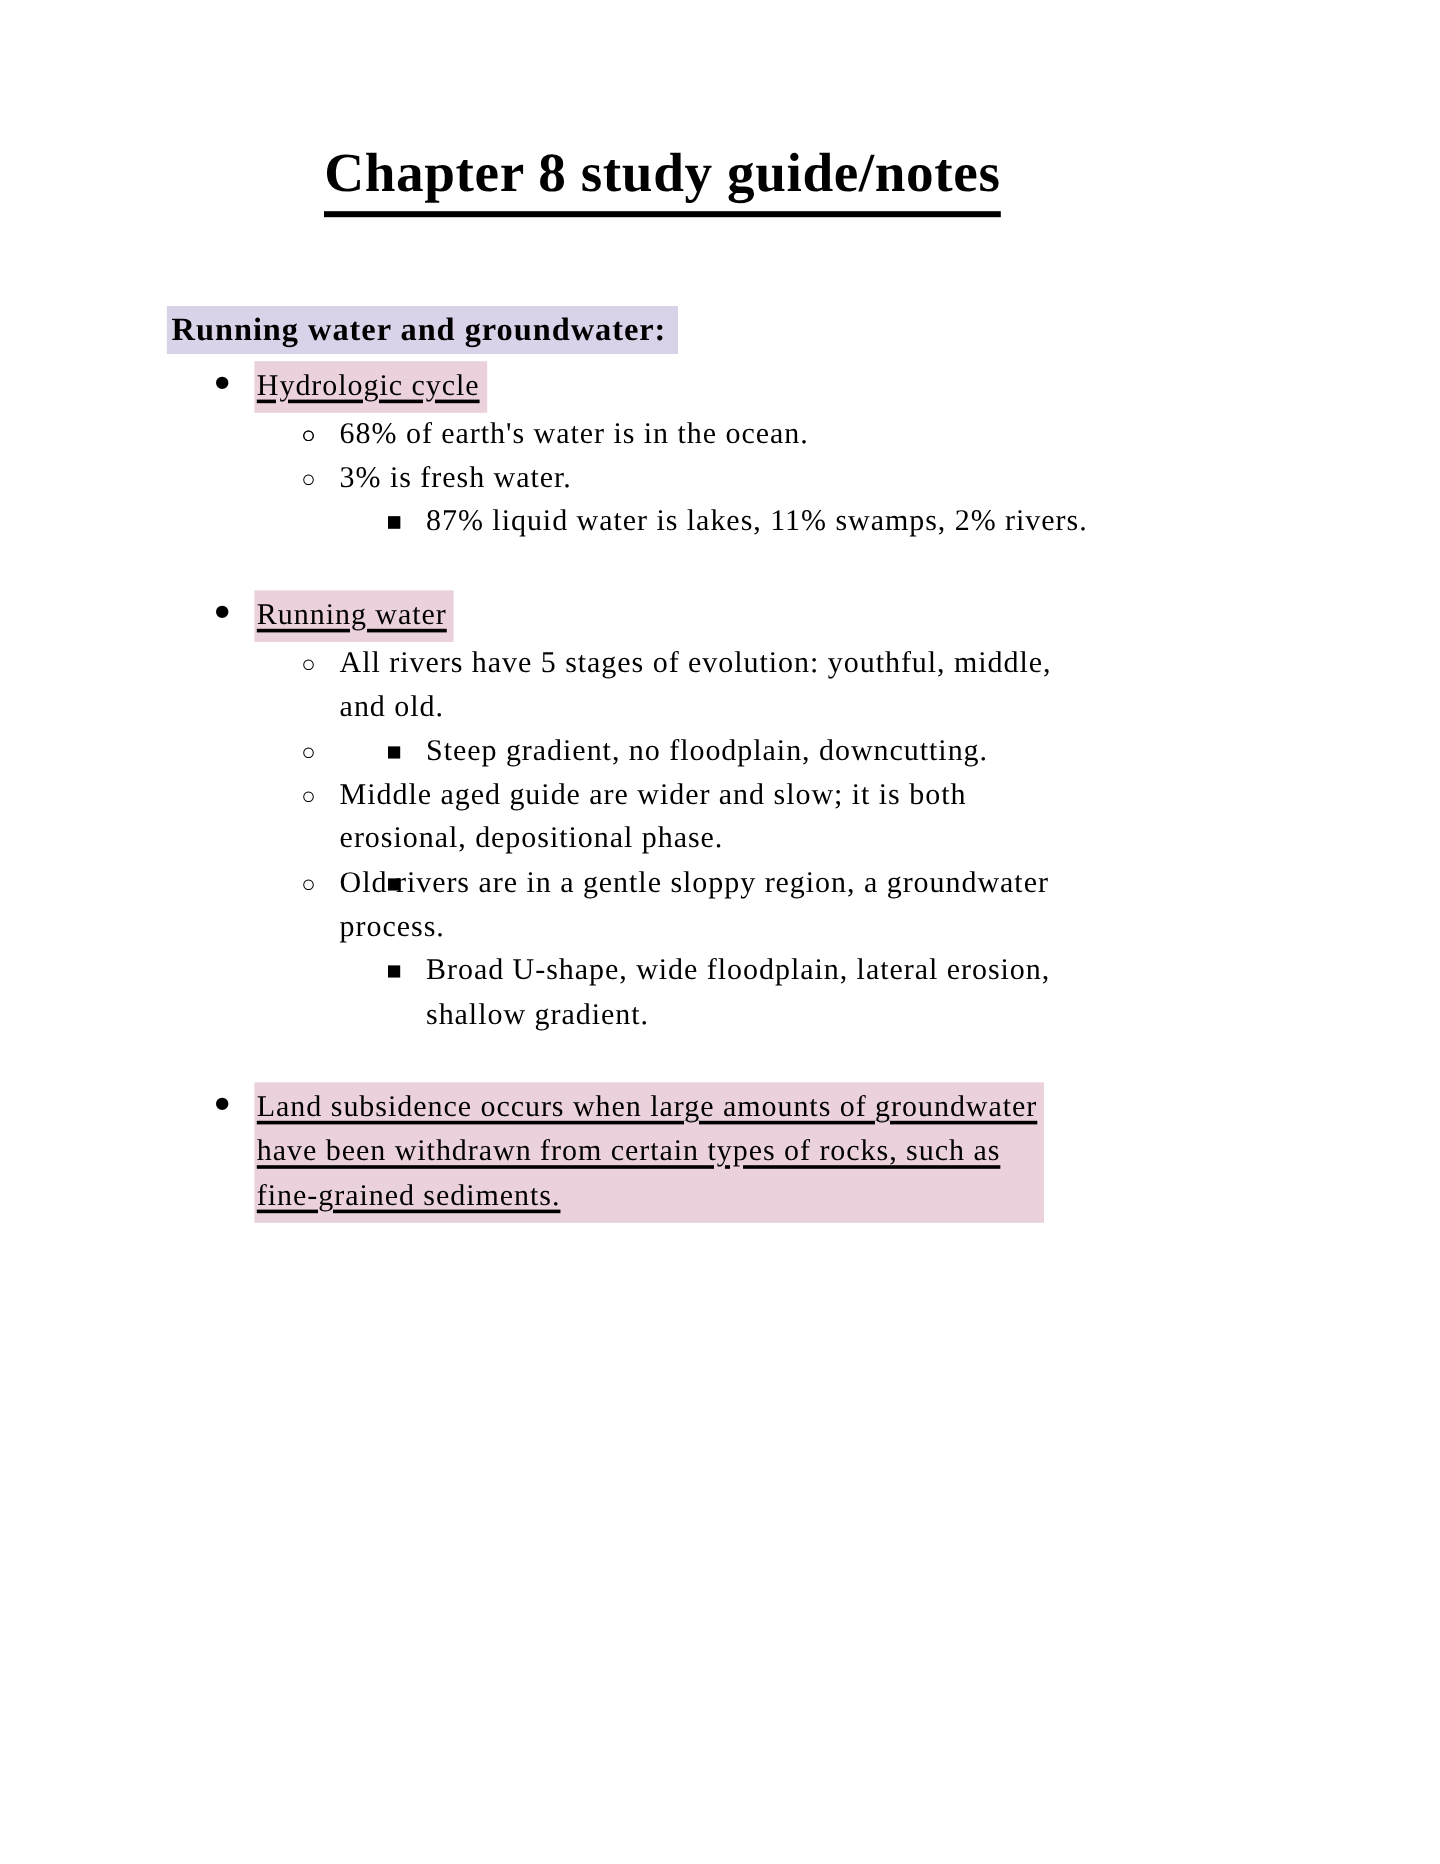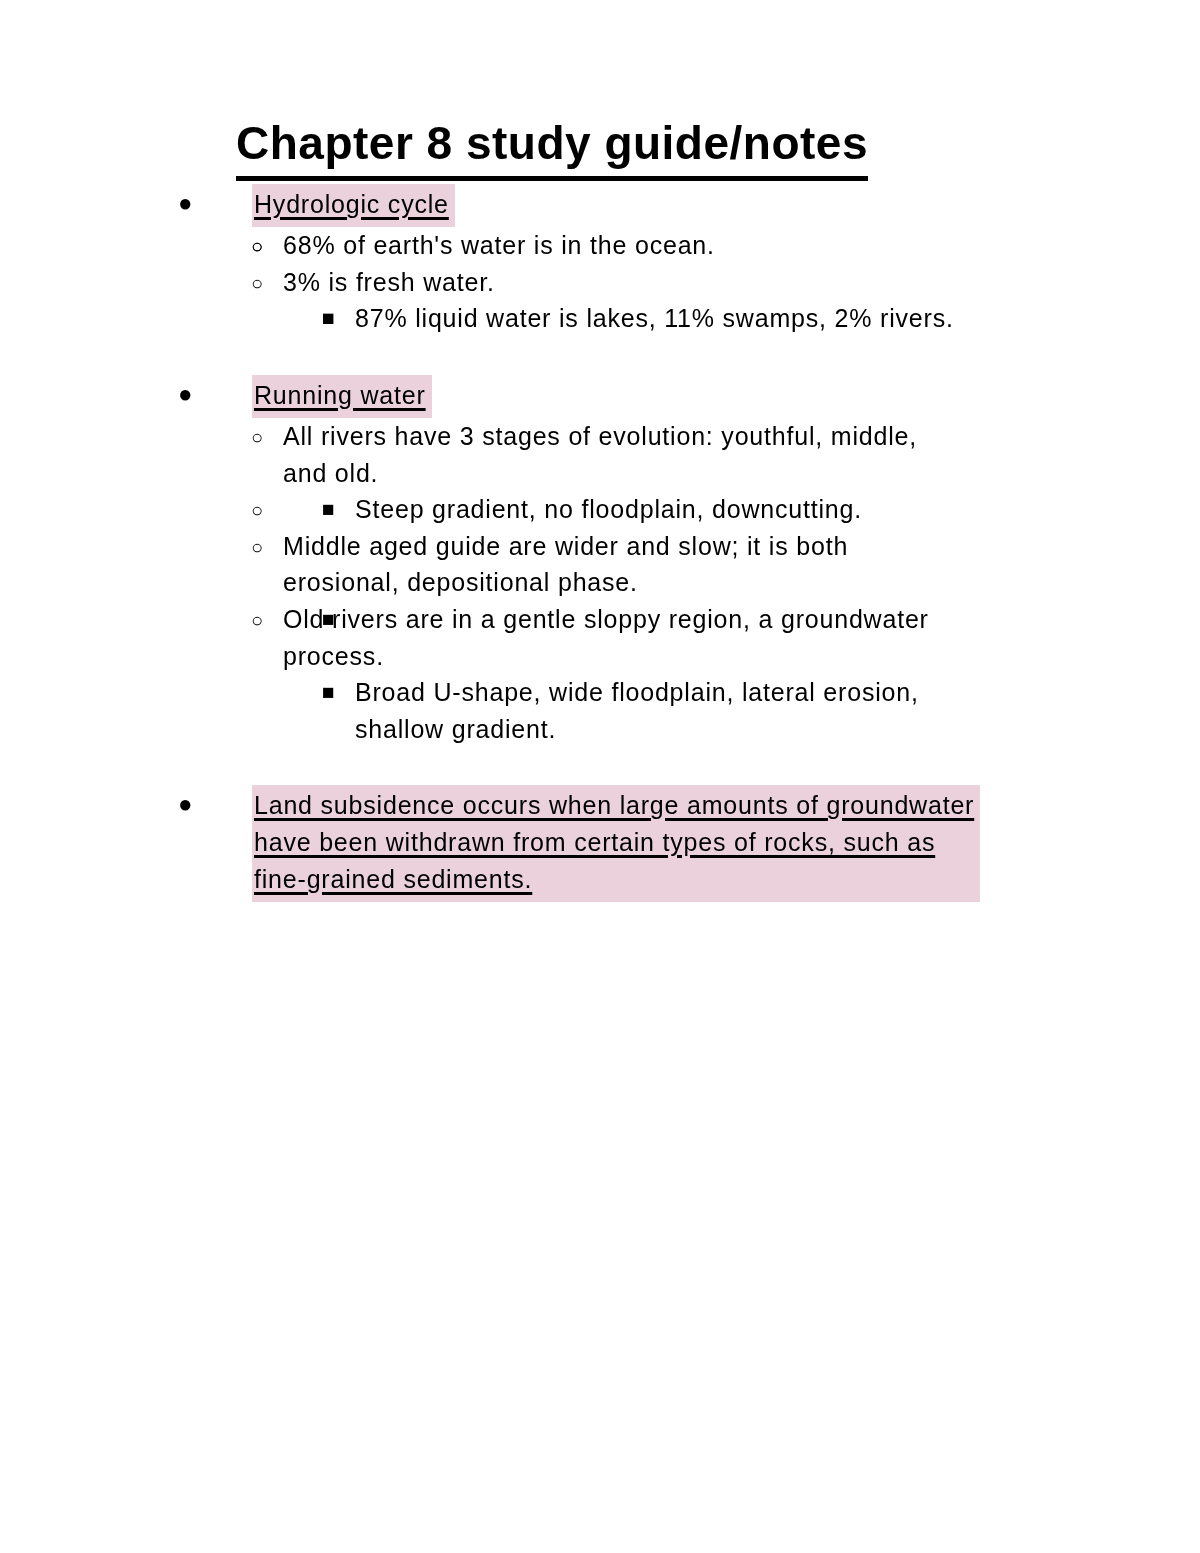--- a/index.html
+++ b/index.html
@@ -9,21 +9,21 @@
     --paper:#ffffff;
   }
   *{margin:0;padding:0;box-sizing:border-box;}
   html,body{background:#ffffff;}
   .page{
     position:relative;
     width:1104px;
     height:1553px;
     background:var(--paper);
     color:var(--ink);
-    font-family:Liberation Sans, sans-serif;
+    font-family:Liberation Serif, serif;
     overflow:hidden;
   }
   
   .title{
     margin-top:116px;
     text-align:center;
     font-size:46px;
     font-weight:900;
     letter-spacing:0.5px;
     line-height:1.2;
@@ -71,31 +71,33 @@
   .l3 .marker{left:322px;font-size:21px;top:0;}
   
   .hl-pink{
     background:var(--hl-pink);
     text-decoration:underline;
     text-decoration-thickness:2.5px;
     text-underline-offset:4px;
     padding:2px 6px 4px 2px;
     -webkit-box-decoration-break:clone;
     box-decoration-break:clone;
-    margin-left:40px;
   }
   .spacer{height:35px;}
 </style>
 </head>
 <body>
 
 <div class="page">
 
   <h1 class="title"><span class="title-text">Chapter 8 study guide/notes</span></h1>
 
+  <div class="section-heading-row">
+    <span class="section-heading">Running water and groundwater:</span>
+  </div>
 
   <div class="item l1">
     <span class="marker m1">●</span>
     <span class="content hl-pink">Hydrologic cycle</span>
   </div>
 
   <div class="item l2">
     <span class="marker">○</span>
   </div>
 
@@ -120,21 +122,21 @@
 
   <div class="spacer"></div>
 
   <div class="item l1">
     <span class="marker m1">●</span>
     <span class="content hl-pink">Running water</span>
   </div>
 
   <div class="item l2">
     <span class="marker">○</span>
-    <span class="content">All rivers have 3 stages of evolution: youthful, middle,
+    <span class="content">All rivers have 5 stages of evolution: youthful, middle,
 and old.</span>
   </div>
 
   <div class="item l2">
     <span class="marker">○</span>
   </div>
 
   <div class="item l3">
     <span class="marker">■</span>
     <span class="content">Steep gradient, no floodplain, downcutting.</span>

